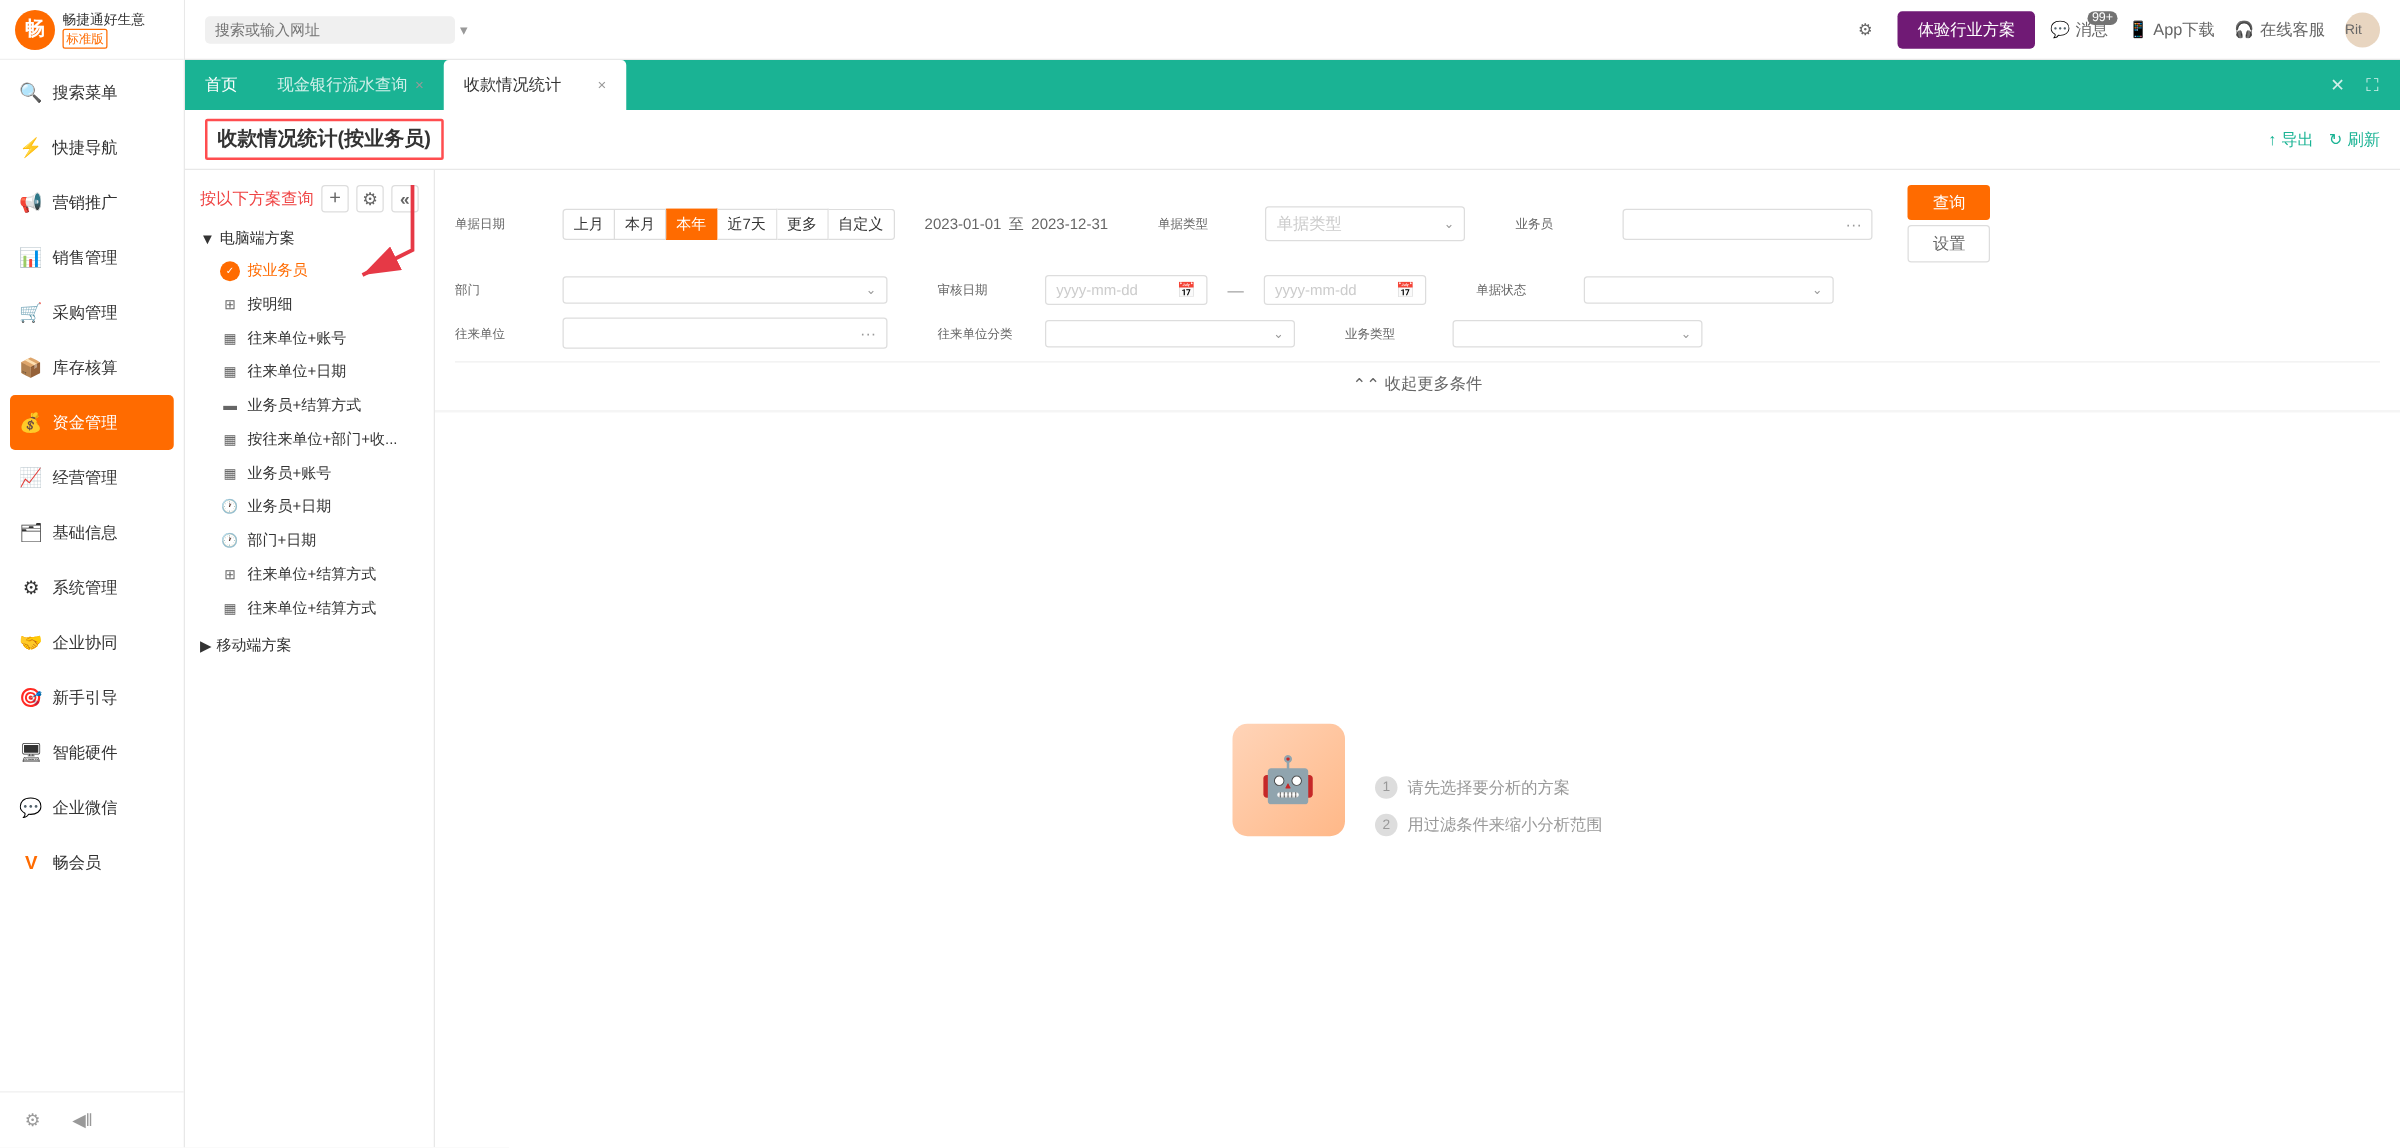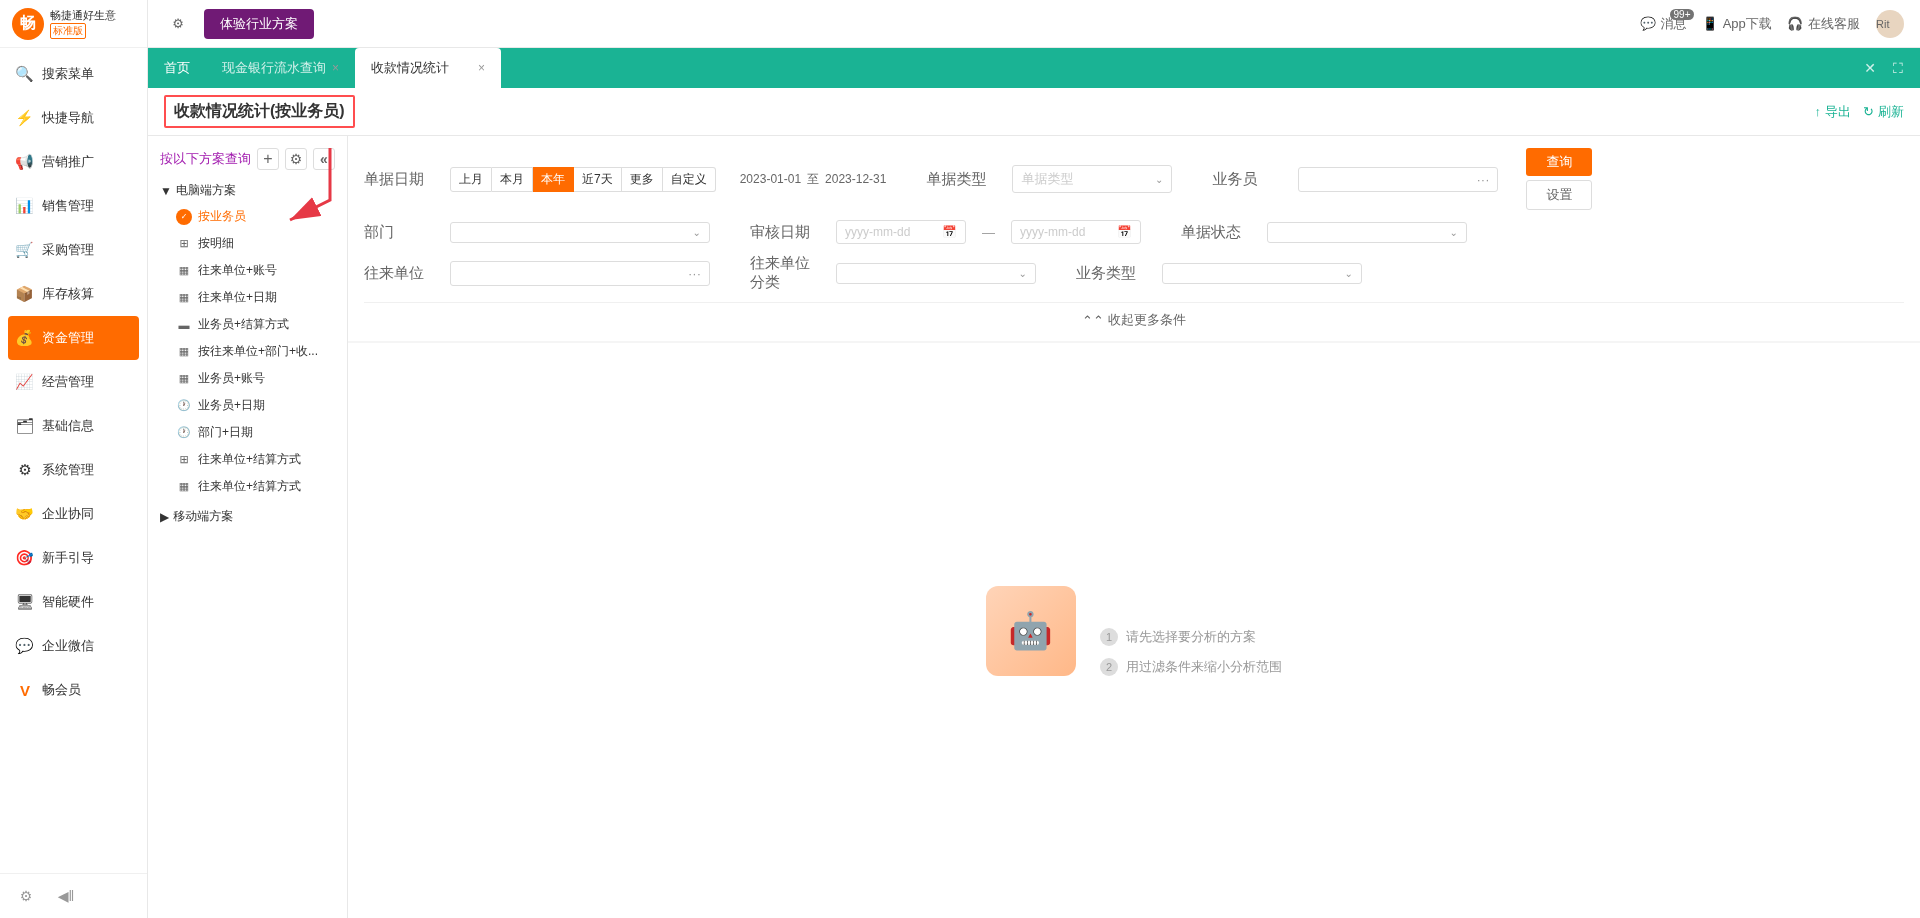--- a/index.html
+++ b/index.html
@@ -59,21 +59,21 @@
     .tree-section { margin-bottom: 4px; }
     .tree-section-header { display: flex; align-items: center; gap: 4px; padding: 4px 4px; cursor: pointer; color: #333; font-size: 12px; }
     .tree-item { display: flex; align-items: center; gap: 6px; padding: 5px 8px 5px 20px; cursor: pointer; color: #333; font-size: 12px; border-radius: 4px; }
     .tree-item.active { color: #ff6b00; }
     .orange-circle { width: 16px; height: 16px; background: #ff6b00; border-radius: 50%; display: flex; align-items: center; justify-content: center; color: white; font-size: 8px; }
 
     
     .right-panel { flex: 1; display: flex; flex-direction: column; background: #f5f5f5; overflow: hidden; }
     .filter-area { background: white; padding: 12px 16px; margin-bottom: 1px; }
     .filter-row { display: flex; align-items: center; gap: 16px; margin-bottom: 10px; }
-    .filter-label { color: #666; font-size: 15px; width: 70px; flex-shrink: 0; }
+    .filter-label { color: #666; font-size: 10px; width: 70px; flex-shrink: 0; }
     .date-quick { display: flex; align-items: center; gap: 0; }
     .date-btn { padding: 3px 8px; font-size: 12px; cursor: pointer; color: #333; border: 1px solid #ddd; border-left: none; background: white; }
     .date-btn:first-child { border-left: 1px solid #ddd; border-radius: 3px 0 0 3px; text-align: center; }
     .date-btn:last-child { border-radius: 0 3px 3px 0; }
     .date-btn.active { background: #ff6b00; color: white; border-color: #ff6b00; }
     .date-range { display: flex; align-items: center; gap: 6px; color: #666; font-size: 12px; margin-left: 8px; }
     .filter-select { display: flex; align-items: center; gap: 4px; border: 1px solid #ddd; border-radius: 3px; padding: 4px 8px; background: white; cursor: pointer; color: #333; font-size: 13px; min-width: 120px; }
     .filter-select .arrow { color: #999; font-size: 10px; margin-left: auto; }
     .filter-sep { color: #999; }
     .date-input { border: 1px solid #ddd; border-radius: 3px; padding: 4px 8px; background: white; color: #999; font-size: 12px; width: 130px; display: flex; align-items: center; justify-content: space-between; cursor: pointer; }
@@ -169,20 +169,24 @@
 
   <div class="sidebar-footer">
     <div class="footer-btn">⚙</div>
     <div class="footer-btn">◀‖</div>
   </div>
 </div>
 
 <div class="main">
 
   <div class="topbar">
+    <div class="topbar-breadcrumb">
+      <input class="breadcrumb-input" value="" placeholder="搜索或输入网址" style="border: none; background: rgb(240, 240, 240); border-radius: 4px; padding: 4px 8px; font-size: 12px; color: rgb(153, 153, 153); width: 200px;">
+      <span style="color:#999;font-size:12px;cursor:pointer;">▾</span>
+    </div>
     <div class="gear-btn">⚙</div>
     <button class="trial-btn">体验行业方案</button>
     <div class="topbar-right">
       <div class="msg-btn" style="position:relative;">
         <span>💬</span>
         <span>消息</span>
         <span class="badge">99+</span>
       </div>
       <div class="app-btn">
         <span>📱</span>
@@ -227,21 +231,21 @@
         <span>↻</span>
         <span>刷新</span>
       </div>
     </div>
   </div>
 
   <div class="content">
 
     <div class="left-panel">
       <div class="panel-header">
-        <span style="font-size:13px;color:#a21caf;">按以下方案查询</span>
+        <span style="font-size:13px;color:#ef4444;">按以下方案查询</span>
         <div class="panel-actions">
           <div class="panel-btn" style="font-size:16px;border:1px solid #ddd;border-radius:3px;">+</div>
           <div class="panel-btn">⚙</div>
           <div class="panel-btn" style="font-weight:bold;">«</div>
         </div>
       </div>
 
       <div class="tree-section">
         <div class="tree-section-header">
           <span>▼</span>

